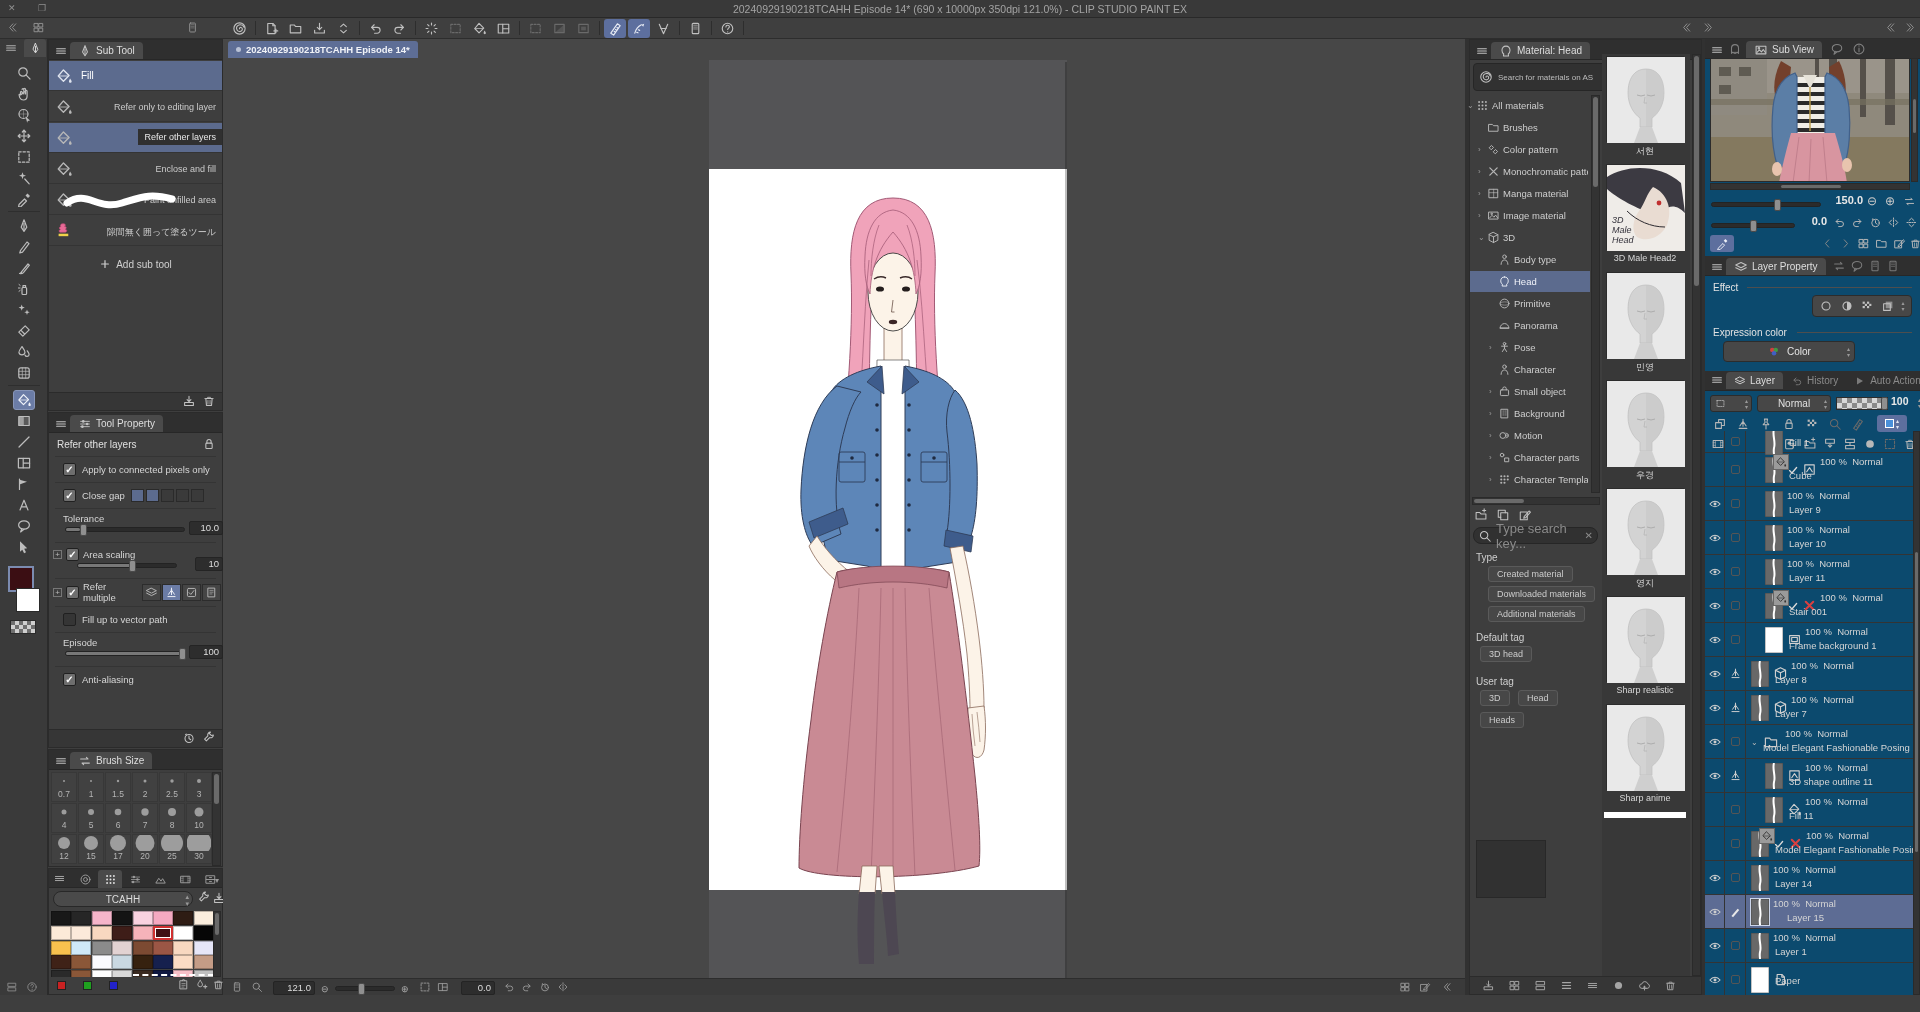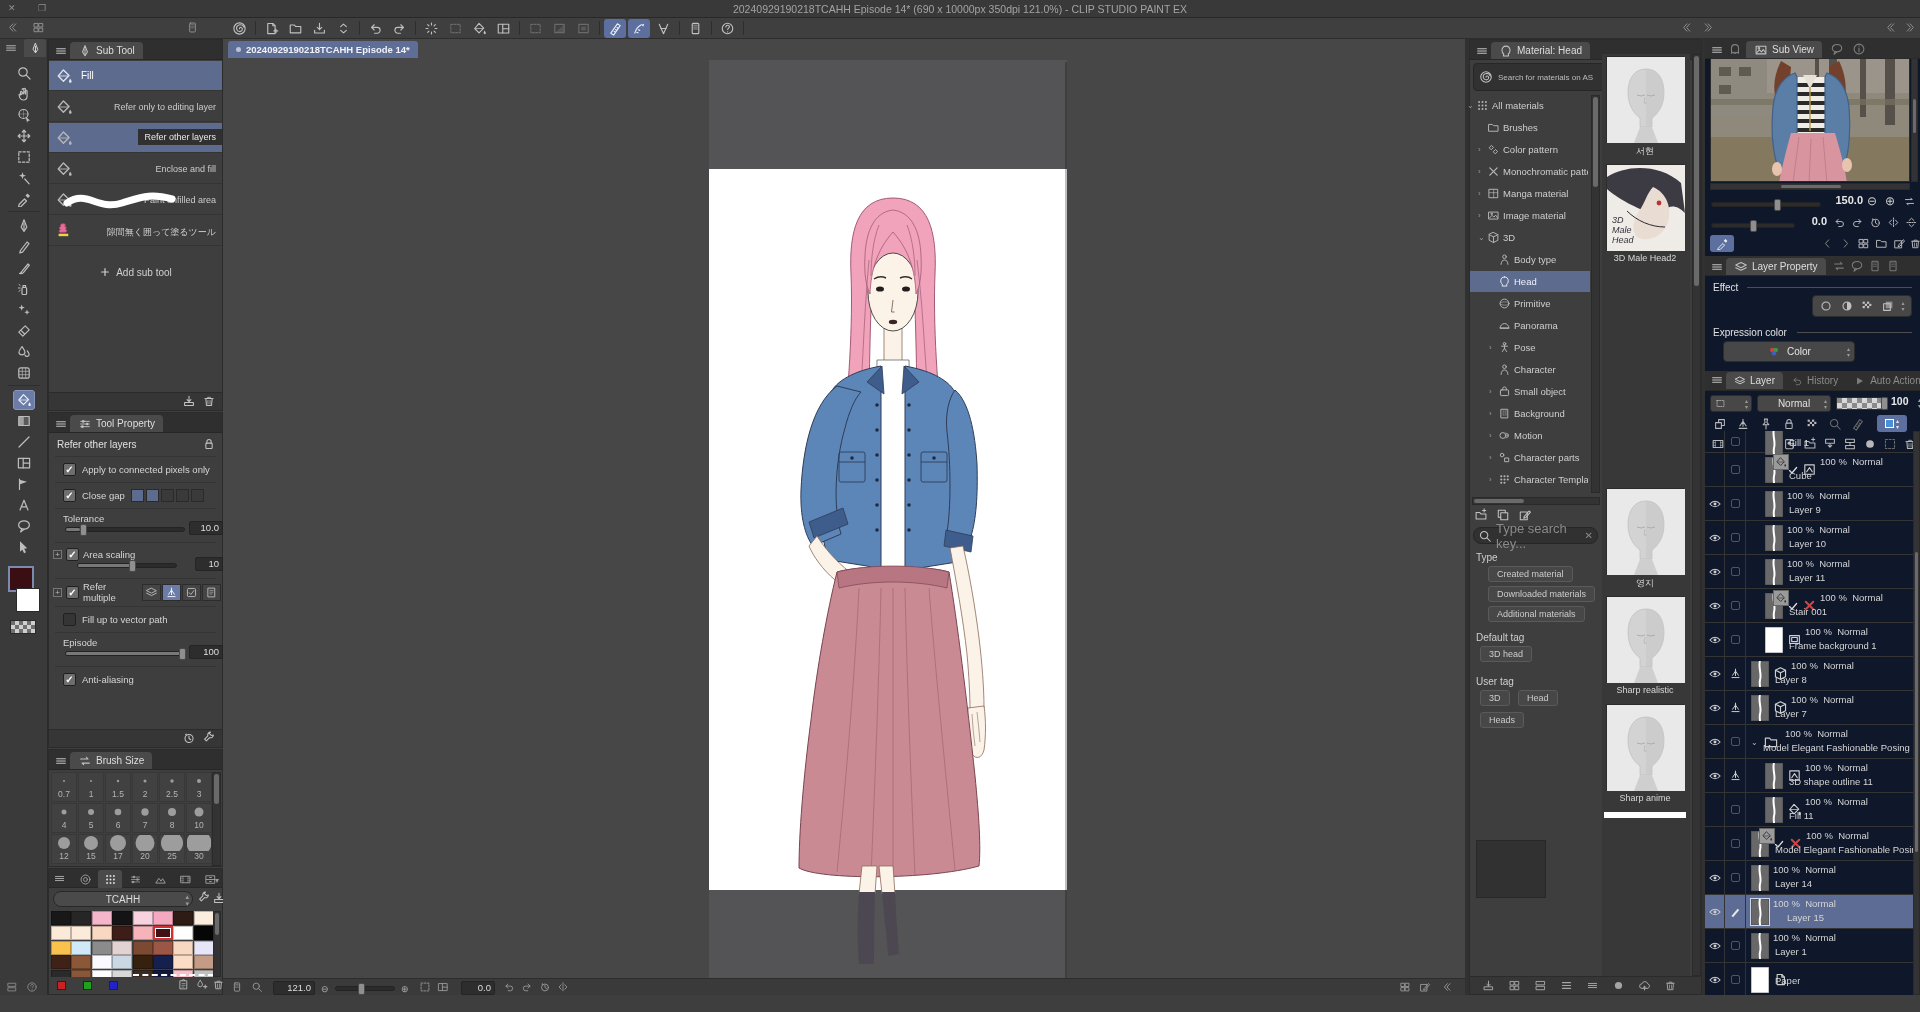--- a/index.html
+++ b/index.html
@@ -556,21 +556,21 @@
         </div>
         <div class="abs" style="left: 0px; top: 155px; width: 173px; height: 30px; border-bottom: 1px solid rgb(52, 52, 52);">
           <span class="ic" style="position:absolute;left:6px;top:6px;">
             <svg width="18" height="18" viewBox="0 0 16 16">
               <path d="M8 1.6c1.6.4 1.6 1.8.4 2.2 1.8.3 2.2 1.9.7 2.6 1.7.5 1.8 2.1.2 2.7l-4.8.1c-1.4-.7-1-2.1.4-2.6-1.6-.6-1.2-2.2.4-2.6-1-1-.2-2.2 1.4-2.4z" fill="#e86a96" stroke="#c04a78" stroke-width=".6"></path>
               <rect x="3.2" y="10.4" width="8.6" height="2.2" fill="#f0d24a"></rect>
             </svg>
           </span>
           <span style="position: absolute; right: 6px; top: 10px; color: rgb(203, 203, 203); font-size: 9px;">隙間無く囲って塗るツール</span>
         </div>
-        <div class="abs" style="left: 0px; top: 200px; width: 173px; height: 22px; display: flex; align-items: center; justify-content: center; gap: 5px; color: rgb(208, 208, 208);">
+        <div class="abs" style="left: 0px; top: 192px; width: 173px; height: 22px; display: flex; align-items: center; justify-content: center; gap: 5px; color: rgb(208, 208, 208);">
           <span class="ic">
             <svg width="12" height="12" viewBox="0 0 16 16" style="display:block">
               <g fill="none" stroke="#cfcfcf" stroke-width="1.2" stroke-linejoin="round" stroke-linecap="round">
                 <path d="M8 3.5v9M3.5 8h9" stroke-width="1.6"></path>
               </g>
             </svg>
           </span>
           <span>Add sub tool</span>
         </div>
       </div>
@@ -1495,20 +1495,42 @@
               <path d="M0 12 C18 0 52 -2 74 18 L78 48 C66 36 58 42 48 54 L38 46 C18 38 4 28 0 24 Z" fill="#3c3a42"></path>
               <path d="M46 22 C60 28 66 44 60 60 C54 72 40 78 30 72 C24 66 26 54 32 46 C38 38 40 28 46 22 Z" fill="#e9dcd2"></path>
               <circle cx="52" cy="38" r="2.4" fill="#c03030"></circle>
               <path d="M20 46 C30 56 44 62 58 62" stroke="#2c2a30" stroke-width="1" fill="none"></path>
               <text x="5" y="58" font-size="9" font-style="italic" font-family="Liberation Serif,serif" fill="#33313a">3D</text>
               <text x="5" y="68" font-size="9" font-style="italic" font-family="Liberation Serif,serif" fill="#33313a">Male</text>
               <text x="5" y="78" font-size="9" font-style="italic" font-family="Liberation Serif,serif" fill="#33313a">Head</text>
             </svg></div>
           <div style="text-align:center;font-size:9px;color:#d8d8d8;padding-top:3px;white-space:nowrap;overflow:hidden;">3D Male Head2</div>
         </div>
+        <div class="abs" style="left: 2px; top: 218px; width: 82px; height: 104px;">
+          <div style="width:78px;height:86px;margin:0 auto;border:1px solid #2c2c2c;"><svg width="78" height="86" viewBox="0 0 78 86">
+              <rect width="78" height="86" fill="#e9e9e9"></rect>
+              <path d="M39 12 C27 12 21 22 21 36 C21 48 27 57 33 61 L33 70 L45 70 L45 61 C51 57 57 48 57 36 C57 22 51 12 39 12 Z" fill="#d3d3d3" stroke="#b9b9b9" stroke-width=".6"></path>
+              <path d="M39 12 C51 12 57 22 57 36 C57 48 51 57 45 61 L45 70 L39 70 Z" fill="#c6c6c6" opacity=".55"></path>
+              <path d="M30 38 q4 2 8 0 M40 38 q4 2 8 0" stroke="#adadad" stroke-width="1" fill="none"></path>
+              <path d="M38 40 l-1 6 h3" stroke="#b5b5b5" stroke-width=".8" fill="none"></path>
+              <path d="M33 70 h12 l6 16 H27 Z" fill="#cfcfcf"></path>
+            </svg></div>
+          <div style="text-align:center;font-size:9px;color:#d8d8d8;padding-top:3px;white-space:nowrap;overflow:hidden;">민영</div>
+        </div>
+        <div class="abs" style="left: 2px; top: 326px; width: 82px; height: 104px;">
+          <div style="width:78px;height:86px;margin:0 auto;border:1px solid #2c2c2c;"><svg width="78" height="86" viewBox="0 0 78 86">
+              <rect width="78" height="86" fill="#e9e9e9"></rect>
+              <path d="M39 12 C27 12 21 22 21 36 C21 48 27 57 33 61 L33 70 L45 70 L45 61 C51 57 57 48 57 36 C57 22 51 12 39 12 Z" fill="#d3d3d3" stroke="#b9b9b9" stroke-width=".6"></path>
+              <path d="M39 12 C51 12 57 22 57 36 C57 48 51 57 45 61 L45 70 L39 70 Z" fill="#c6c6c6" opacity=".55"></path>
+              <path d="M30 38 q4 2 8 0 M40 38 q4 2 8 0" stroke="#adadad" stroke-width="1" fill="none"></path>
+              <path d="M38 40 l-1 6 h3" stroke="#b5b5b5" stroke-width=".8" fill="none"></path>
+              <path d="M33 70 h12 l6 16 H27 Z" fill="#cfcfcf"></path>
+            </svg></div>
+          <div style="text-align:center;font-size:9px;color:#d8d8d8;padding-top:3px;white-space:nowrap;overflow:hidden;">우경</div>
+        </div>
         <div class="abs" style="left: 2px; top: 542px; width: 82px; height: 104px;">
           <div style="width:78px;height:86px;margin:0 auto;border:1px solid #2c2c2c;"><svg width="78" height="86" viewBox="0 0 78 86">
               <rect width="78" height="86" fill="#e9e9e9"></rect>
               <path d="M39 12 C27 12 21 22 21 36 C21 48 27 57 33 61 L33 70 L45 70 L45 61 C51 57 57 48 57 36 C57 22 51 12 39 12 Z" fill="#d3d3d3" stroke="#b9b9b9" stroke-width=".6"></path>
               <path d="M39 12 C51 12 57 22 57 36 C57 48 51 57 45 61 L45 70 L39 70 Z" fill="#c6c6c6" opacity=".55"></path>
               <path d="M30 38 q4 2 8 0 M40 38 q4 2 8 0" stroke="#adadad" stroke-width="1" fill="none"></path>
               <path d="M38 40 l-1 6 h3" stroke="#b5b5b5" stroke-width=".8" fill="none"></path>
               <path d="M33 70 h12 l6 16 H27 Z" fill="#cfcfcf"></path>
             </svg></div>
           <div style="text-align:center;font-size:9px;color:#d8d8d8;padding-top:3px;white-space:nowrap;overflow:hidden;">Sharp realistic</div>
@@ -1602,21 +1624,21 @@
               <path d="M4.4 5.2h7.2l-.7 8H5.1z"></path>
               <path d="M3.2 5.2h9.6M6.4 5.2V3.8h3.2v1.4M6.8 7.4v4.2M9.2 7.4v4.2" stroke-width=".9"></path>
             </g>
           </svg>
         </div>
       </div>
   </div>
 
   <div class="abs" style="left:1702px;top:39px;width:3px;height:956px;background:#313131;"></div>
 
-  <div id="rightcol" class="abs" style="left:1705px;top:39px;width:215px;height:956px;background:#0f172a;">
+  <div id="rightcol" class="abs" style="left:1705px;top:39px;width:215px;height:956px;background:#0c4a6e;">
 
     <div class="ph">
         <span class="ic hmb">
           <svg width="14" height="14" viewBox="0 0 16 16" style="display:block">
             <g fill="none" stroke="#c2c2c2" stroke-width="1.2" stroke-linejoin="round" stroke-linecap="round">
               <path d="M3 5.5h10M3 8h10M3 10.5h10"></path>
             </g>
           </svg>
         </span>
       <span class="ic" style="margin:0 4px 2px 2px;opacity:.55;">

